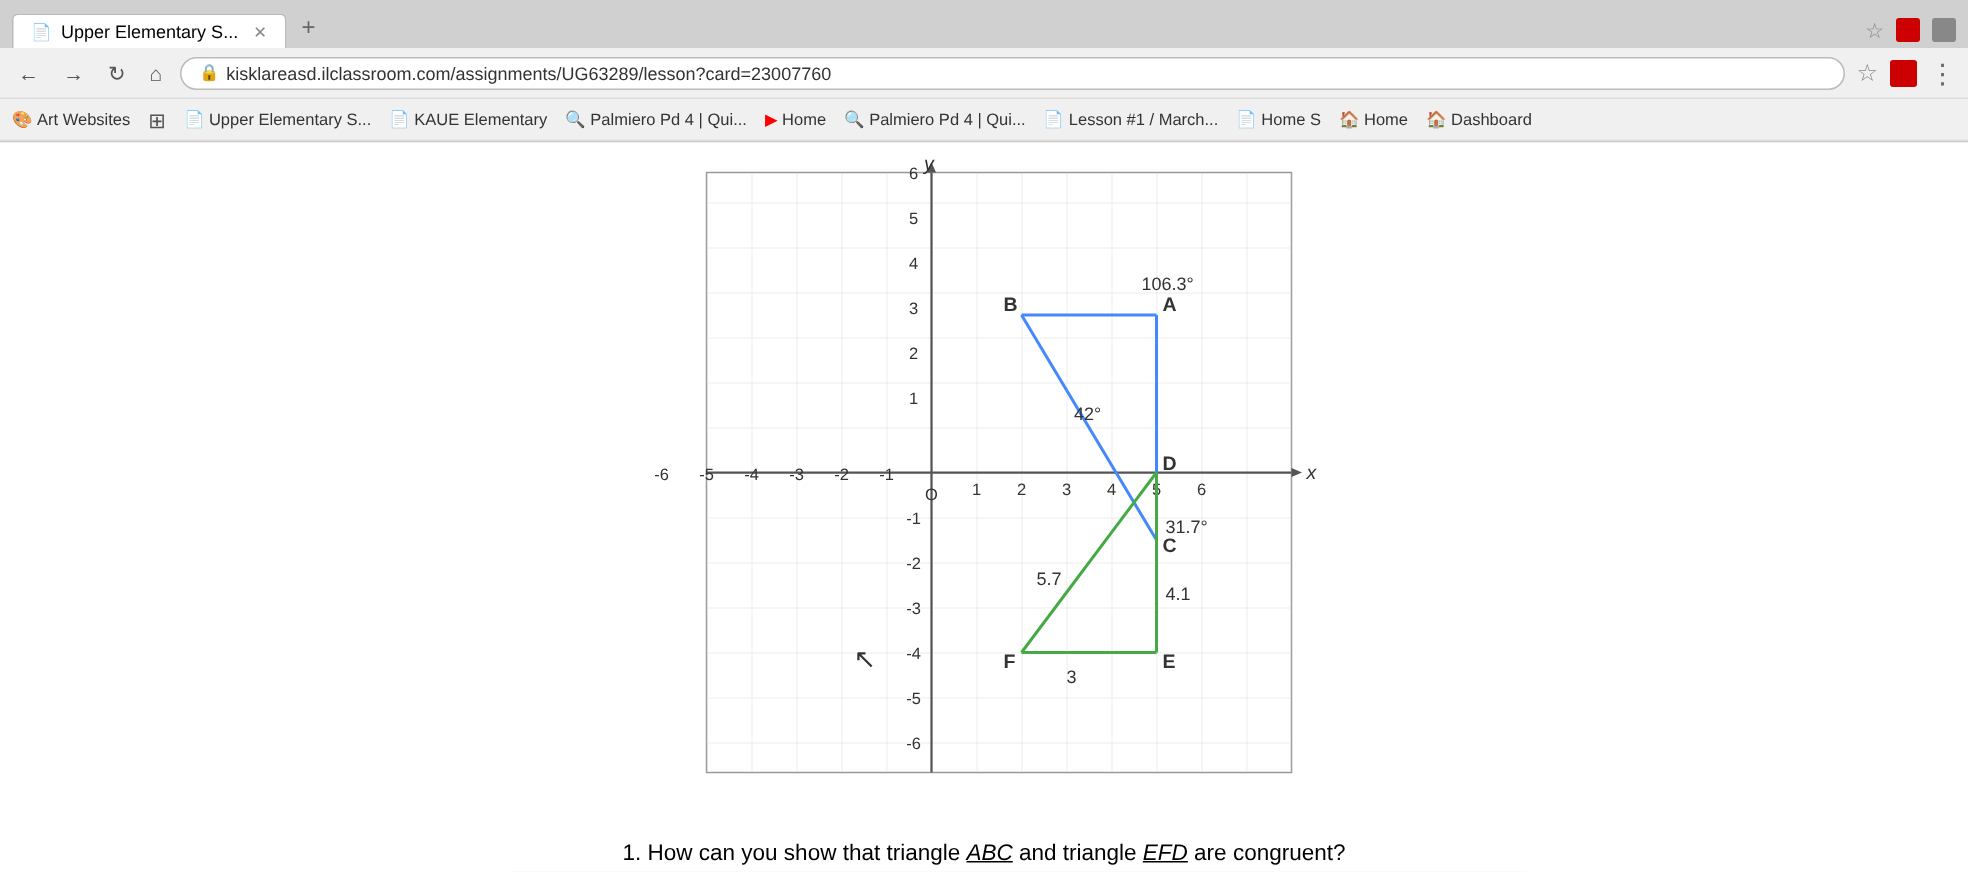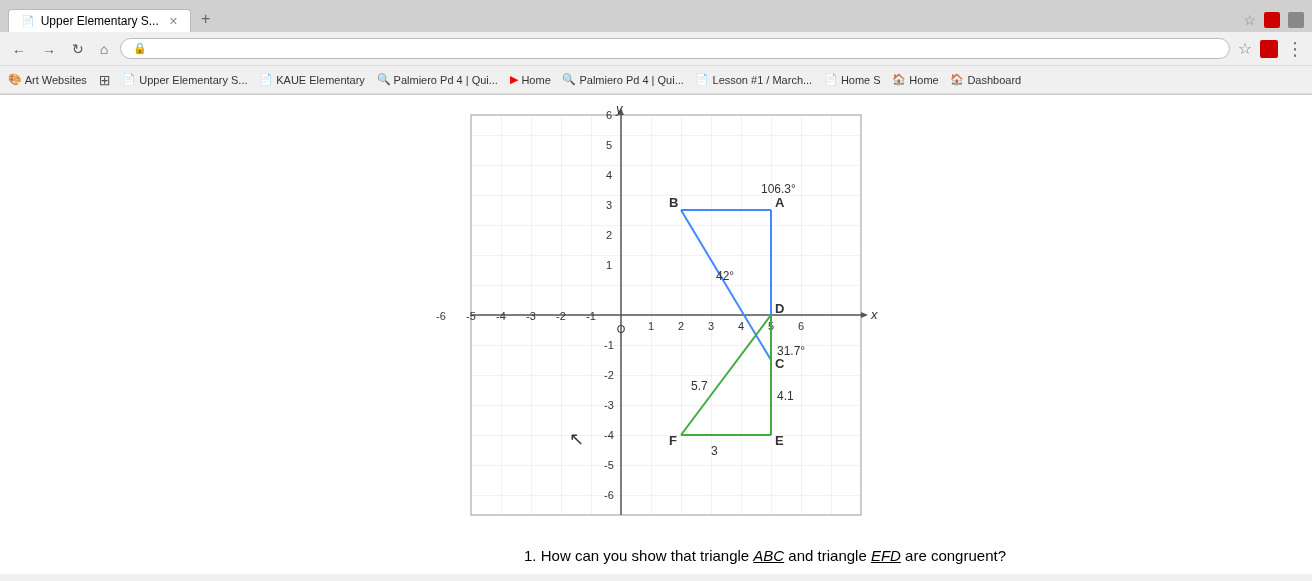--- a/index.html
+++ b/index.html
@@ -21,21 +21,21 @@
 
     
     .main-content { background: #fff; padding: 10px 20px; display: flex; flex-direction: column; align-items: center; }
 
     
     .graph-container { position: relative; width: 470px; height: 430px; margin: 0 auto; }
 
     svg.graph { width: 470px; height: 430px; }
 
     
-    .question { font-size: 15px; margin-top: 12px; text-align: right; width: 700px; }
+    .question { font-size: 15px; margin-top: 25px; text-align: center; width: 700px; }
     .question em { font-style: italic; text-decoration: underline; }
   </style>
 </head>
 <body>
 
 <div class="browser-chrome">
 
   <div class="tab-bar">
     <div class="tab active">
       <span style="font-size:11px;">📄</span>
@@ -51,20 +51,21 @@
     </div>
   </div>
 
   <div class="nav-bar">
     <button class="nav-btn">←</button>
     <button class="nav-btn">→</button>
     <button class="nav-btn">↻</button>
     <button class="nav-btn">⌂</button>
     <div class="address-bar">
       <span style="font-size:11px;color:#888;margin-right:4px;">🔒</span>
+      <span style="font-size:12px;">kisklareasd.ilclassroom.com/assignments/UG63289/lesson?card=23007760</span>
     </div>
     <span style="font-size:16px;color:#888;">☆</span>
     <div style="width:18px;height:18px;background:#c00;border-radius:2px;"></div>
     <div style="font-size:18px;color:#666;cursor:pointer;">⋮</div>
   </div>
 
   <div class="bookmarks-bar">
     <div class="bookmark-item">
       <span>🎨</span>
       <span>Art Websites</span>

